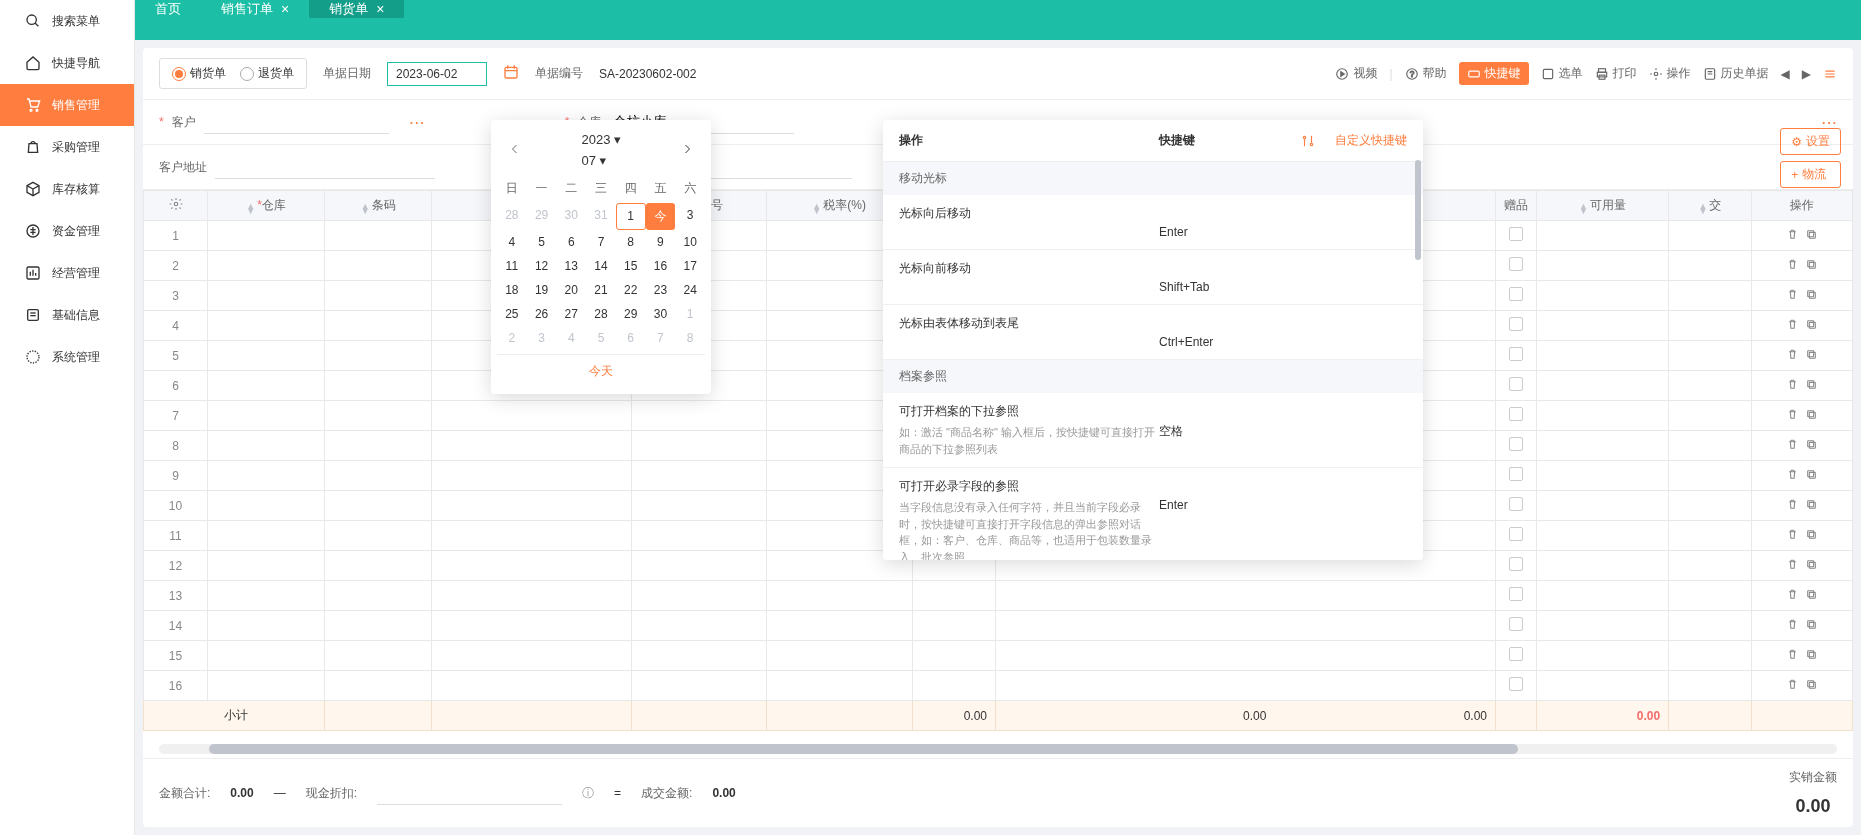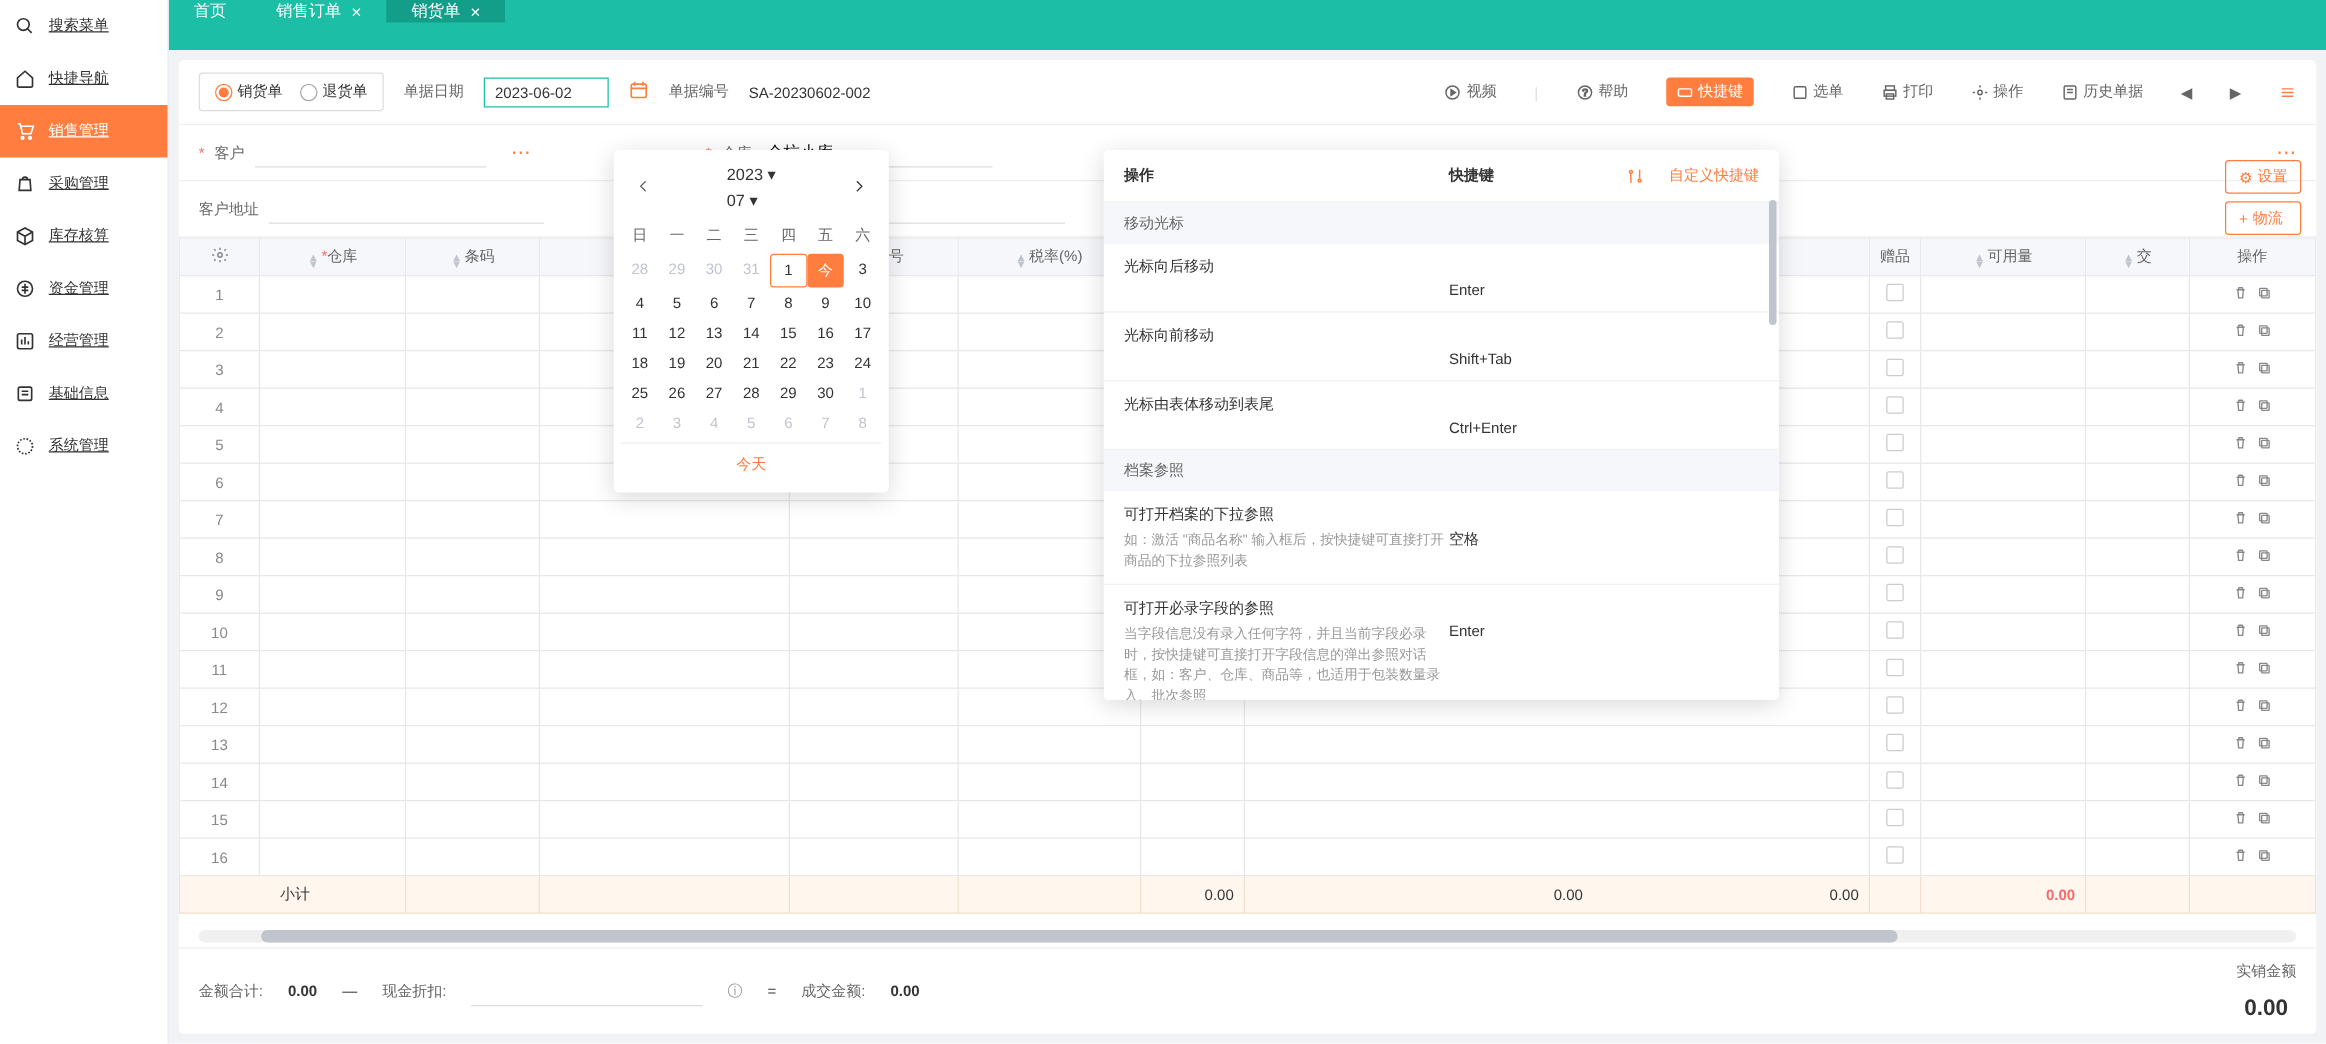--- a/index.html
+++ b/index.html
@@ -1,21 +1,21 @@
 <!DOCTYPE html>
 <html><head>
 <meta charset="utf-8">
 <style>
 * { margin: 0; padding: 0; box-sizing: border-box; font-family: "Microsoft YaHei", Arial, sans-serif; }
 body { font-size: 12px; color: #333; background: #fff; overflow: hidden; }
 .app { display: flex; height: 835px; width: 1861px; }
 
 
 .sidebar { width: 135px; background: #fff; border-right: 1px solid #e8e8e8; flex-shrink: 0; }
-.side-item { display: flex; padding: 12px 11px; cursor: pointer; color: #333; text-decoration: underline; }
+.side-item { display: flex; align-items: center; padding: 12px 24px; cursor: pointer; color: #333; }
 .side-item.active { background: #ff7d3e; color: #fff; }
 .side-item .icon { width: 18px; height: 18px; margin-right: 10px; display: inline-flex; align-items: center; justify-content: center; }
 .side-item svg { width: 16px; height: 16px; }
 
 
 .main { flex: 1; display: flex; flex-direction: column; background: #f0f2f5; overflow: hidden; }
 
 
 .top-tabs { display: flex; background: #1cbfa6; height: 40px; align-items: flex-start; }
 .top-tab { padding: 0 20px; color: #fff; display: flex; align-items: center; cursor: pointer; font-size: 13px; }
@@ -29,21 +29,21 @@
 .radio-opt { display: flex; align-items: center; gap: 4px; cursor: pointer; }
 .radio { width: 14px; height: 14px; border: 1px solid #aaa; border-radius: 50%; display: inline-block; position: relative; }
 .radio.checked { border-color: #ff7d3e; }
 .radio.checked::after { content: ''; position: absolute; width: 8px; height: 8px; background: #ff7d3e; border-radius: 50%; top: 2px; left: 2px; }
 .form-label { color: #666; white-space: nowrap; }
 .form-input { border: 1px solid #1cbfa6; padding: 4px 8px; min-width: 100px; }
 .form-value { color: #333; }
 .spacer { flex: 1; }
 
 
-.actions { display: flex; align-items: center; gap: 30px; font-size: 12px; color: #666; }
+.actions { display: flex; align-items: center; gap: 12px; font-size: 12px; color: #666; }
 .action { display: flex; align-items: center; gap: 4px; cursor: pointer; white-space: nowrap; }
 .action.primary { background: #ff7d3e; color: #fff; padding: 3px 8px; border-radius: 3px; }
 .action svg { width: 14px; height: 14px; }
 .btn-outline { border: 1px solid #ff7d3e; color: #ff7d3e; padding: 4px 10px; border-radius: 3px; cursor: pointer; display: flex; align-items: center; gap: 4px; }
 
 
 .form-row2 { display: flex; align-items: center; padding: 10px 16px; gap: 20px; border-bottom: 1px solid #eee; }
 .field { display: flex; align-items: center; gap: 8px; }
 .field .req { color: #f56c6c; }
 .field-input { border: none; border-bottom: 1px solid #ddd; min-width: 160px; padding: 4px; }

